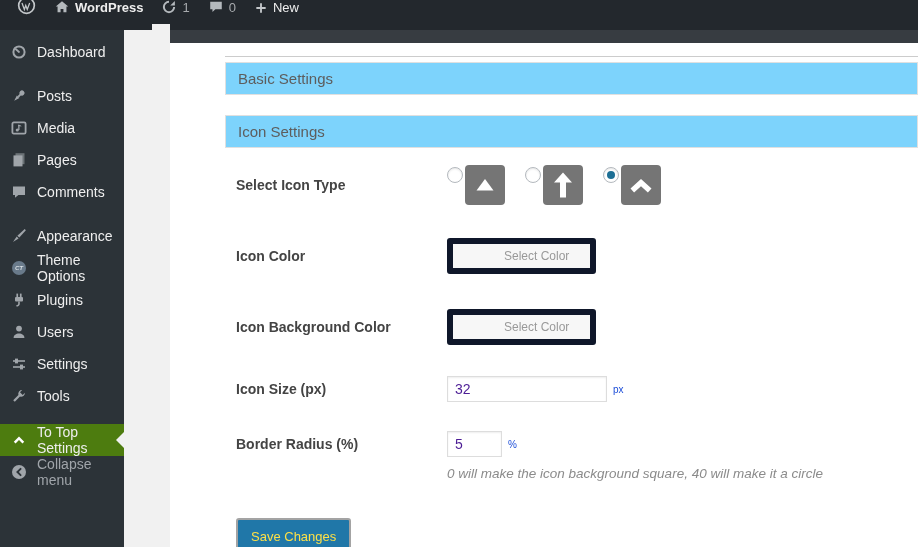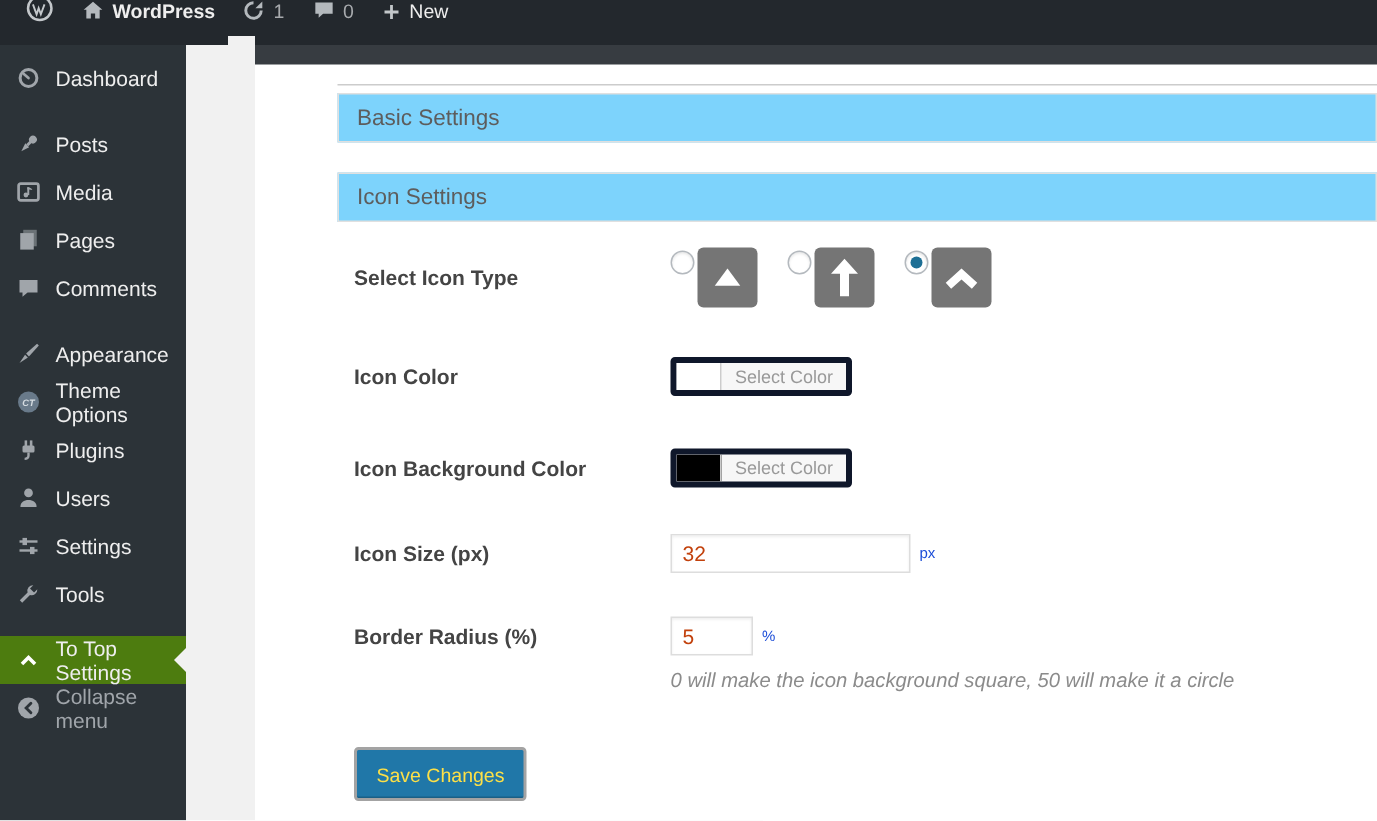--- a/index.html
+++ b/index.html
@@ -54,29 +54,29 @@
   .opts { display:flex; gap:20px; }
   .opt { display:flex; align-items:flex-start; gap:2px; }
   .radio { width:16px; height:16px; border:1px solid #b4b9be; border-radius:50%; background:#fff;
            margin-top:2px; cursor:pointer; box-shadow:inset 0 1px 2px rgba(0,0,0,.1); }
   .radio[aria-checked="true"]::after { content:""; display:block; width:8px; height:8px; margin:3px;
            border-radius:50%; background:#1d6f95; }
   .icon-sq { width:40px; height:40px; border-radius:4px; background:#757575;
              display:flex; align-items:center; justify-content:center; }
 
   
-  .color-btn { display:flex; height:26px; border:4px solid #0f172a; border-radius:3px;
-               background:#f7f7f7; padding:0; cursor:pointer; overflow:hidden; }
+  .color-btn { display:flex; height:26px; border:6px solid #0f172a; border-radius:3px;
+               background:#f7f7f7; padding:12px; cursor:pointer; overflow:hidden; }
   .swatch { width:30px; height:100%; border-right:1px solid #cccccc; }
   .color-btn-text { display:flex; align-items:center; padding:0 9px; font-size:12px; color:#999999;
                     font-family:"Liberation Sans", sans-serif; }
 
   
   .tinput { height:26px; border:1px solid #dddddd; border-radius:0; padding:1px 7px; font-size:14px;
-            color:#c2410c; font-family:"Liberation Sans", sans-serif; background:#fff;
+            color:#4c1d95; font-family:"Liberation Sans", sans-serif; background:#fff;
             box-shadow:inset 0 1px 2px rgba(0,0,0,.07); }
   .w-size { width:160px; }
   .w-rad  { width:55px; }
   .suffix { margin-left:6px; font-size:10px; color:#1d4ed8; }
 
   .radius-col { display:flex; flex-direction:column; }
   .hint { margin-top:9px; font-style:italic; font-size:13.5px; color:#8b8b8b; }
 
   .save-btn { margin-top:37px; height:36px; padding:0 13px; background:#2077a8; color:#fde047;
               border:2px solid #a3a3a3; border-radius:3px; font-size:13px; cursor:pointer;
@@ -339,20 +339,20 @@
       </div>
 
       
       <div class="row top">
         <label class="flabel" style="padding-top:5px">Border Radius (%)</label>
         <div class="radius-col">
           <div class="row">
             <input type="text" class="tinput w-rad" value="5" style="">
             <span class="suffix">%</span>
           </div>
-          <div class="hint">0 will make the icon background square, 50 will make it a circle</div>
+          <div class="hint">0 will make the icon background square, 40 will make it a circle</div>
         </div>
       </div>
 
       <button type="button" class="save-btn">Save Changes</button>
     </form>
   </main>
 </div>
 
 </body></html>

